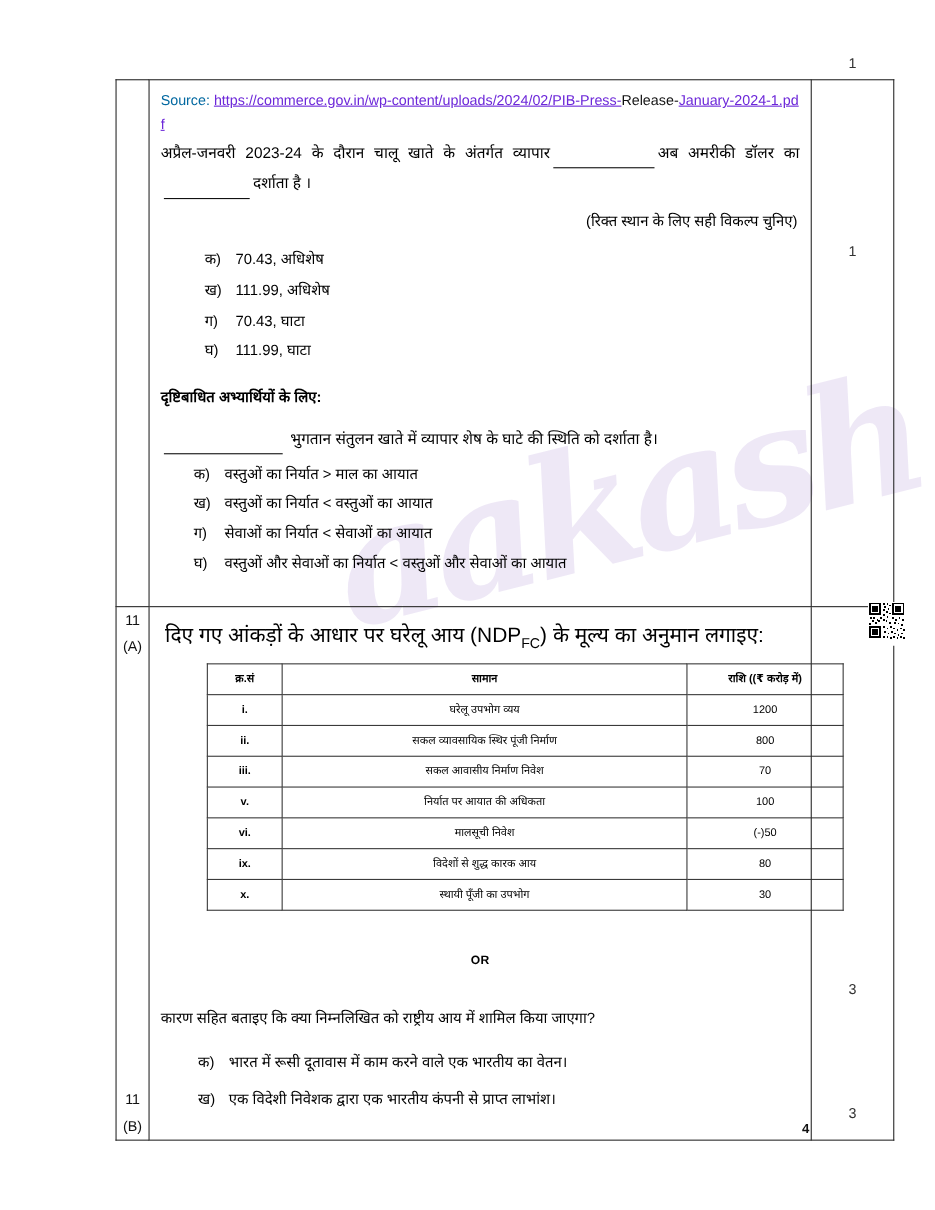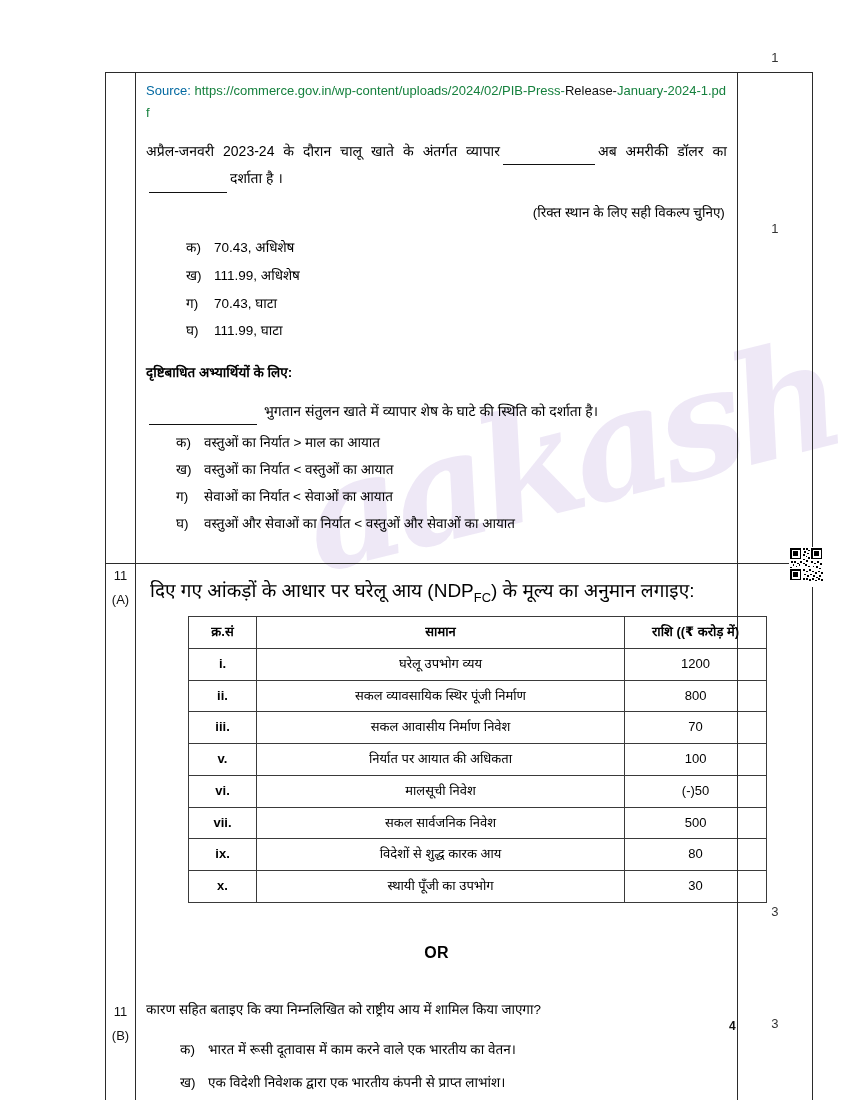--- a/index.html
+++ b/index.html
@@ -97,28 +97,29 @@
     line-height: 1.75;
   }
 
   .srcline {
     font-size: 13px;
     line-height: 1.7;
     word-break: break-all;
   }
   .srcline .lbl { color: #0369a1; }
   .link {
-    color: #15803d;
+    color: #6d28d9;
+    text-decoration: underline;
   }
   .nolink { color: #111; text-decoration: none; }
 
   .para {
     font-size: 14px;
     line-height: 1.95;
-    margin-top: 14px;
+    margin-top: 2px;
     text-align: justify;
   }
   .blank {
     display: inline-block;
     border-bottom: 1px solid #111;
     width: 92px;
     height: 0.95em;
     vertical-align: bottom;
     margin: 0 3px;
   }
@@ -167,35 +168,35 @@
   sub { font-size: 0.68em; }
 
   table.data {
     border-collapse: collapse;
     margin: 2px 0 0 42px;
     width: 578px;
     table-layout: fixed;
   }
   table.data th, table.data td {
     border: 1px solid #3a3a3a;
-    font-size: 13px;
+    font-size: 10px;
     padding: 4px 4px;
     text-align: center;
     height: 19px;
   }
   table.data th { font-weight: 700; }
   .c-sn { width: 68px; }
   .c-item { width: 368px; }
   .c-amt { width: 142px; }
   table.data td.sn { font-weight: 700; }
 
   .or-line {
     text-align: center;
     font-weight: 700;
-    font-size: 16px;
+    font-size: 11px;
     margin: 36px 0 0 0;
     letter-spacing: .3px;
   }
 
   .q11b-stem {
     font-size: 13.5px;
     line-height: 1.9;
     padding-top: 4px;
   }
   ol.opts.b { margin-top: 10px; padding-left: 34px; }
@@ -363,25 +364,20 @@
                   </tr>
                   <tr>
                     <td class="sn">v.</td>
                     <td>निर्यात पर आयात की अधिकता</td>
                     <td>100</td>
                   </tr>
                   <tr>
                     <td class="sn">vi.</td>
                     <td>मालसूची निवेश</td>
                     <td>(-)50</td>
-                  </tr>
-                  <tr>
-                    <td class="sn">vii.</td>
-                    <td>सकल सार्वजनिक निवेश</td>
-                    <td>500</td>
                   </tr>
                   <tr>
                     <td class="sn">ix.</td>
                     <td>विदेशों से शुद्ध कारक आय</td>
                     <td>80</td>
                   </tr>
                   <tr>
                     <td class="sn">x.</td>
                     <td>स्थायी पूँजी का उपभोग</td>
                     <td>30</td>

